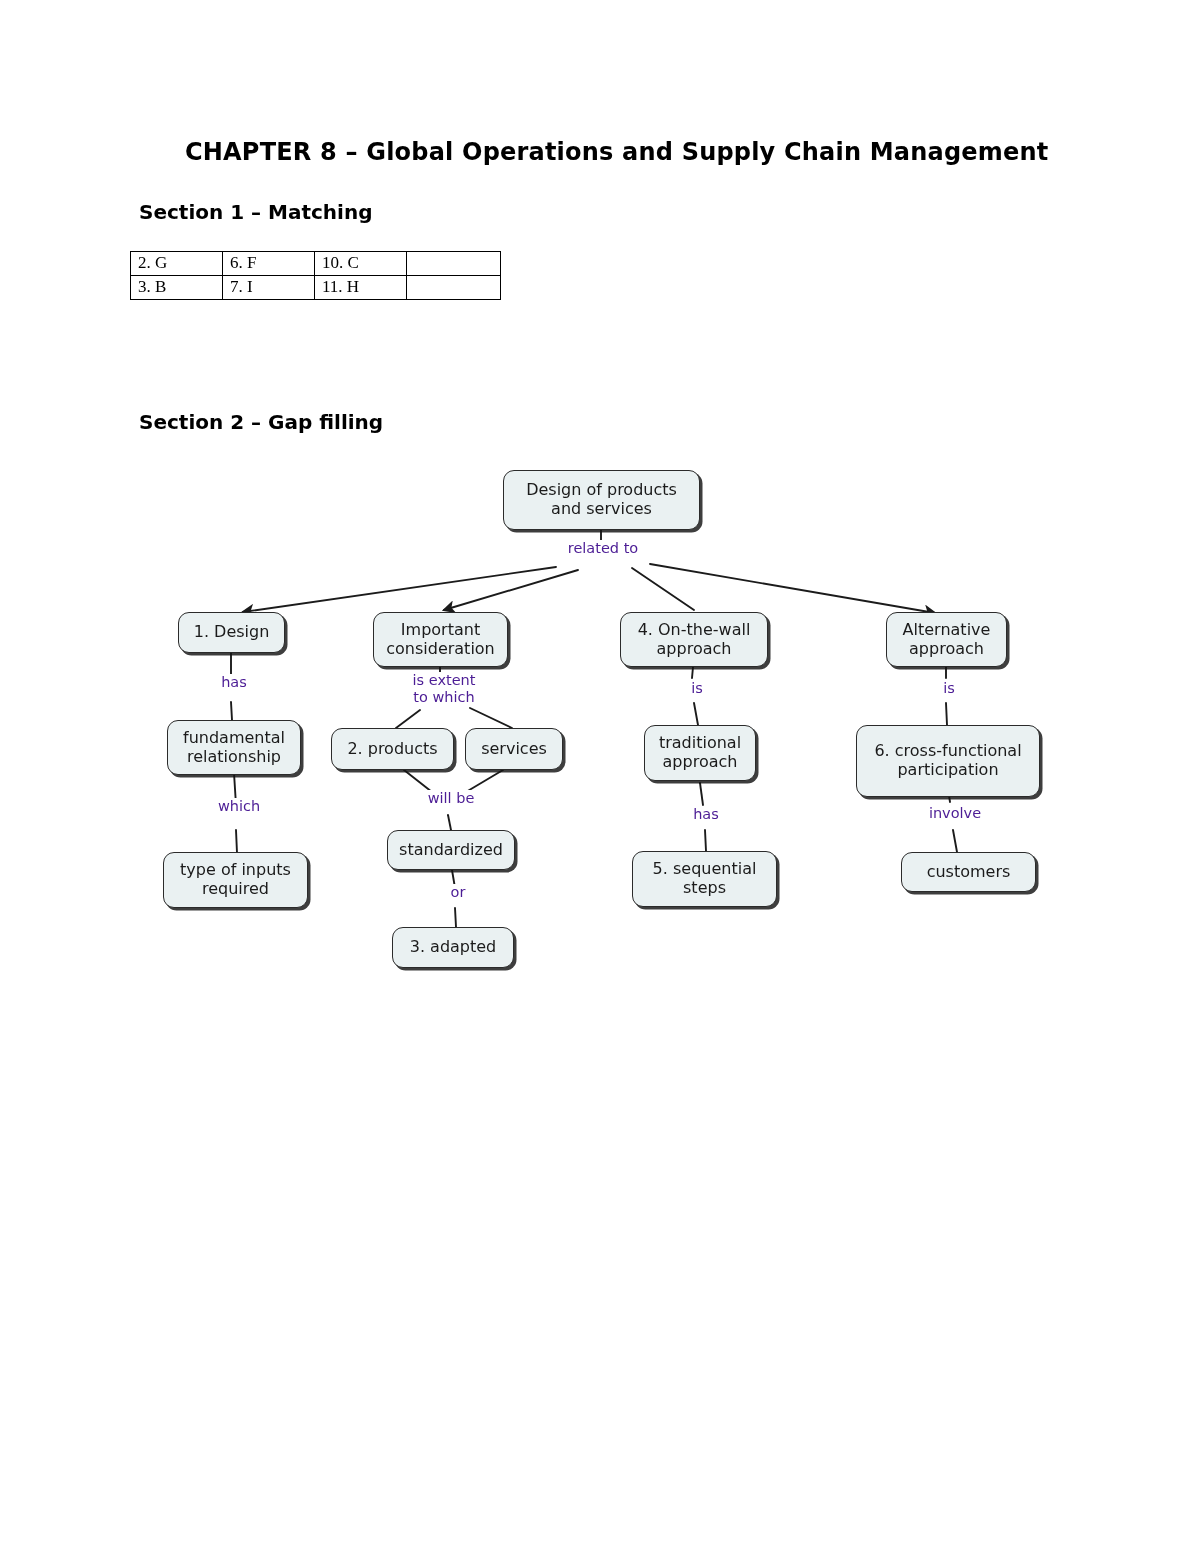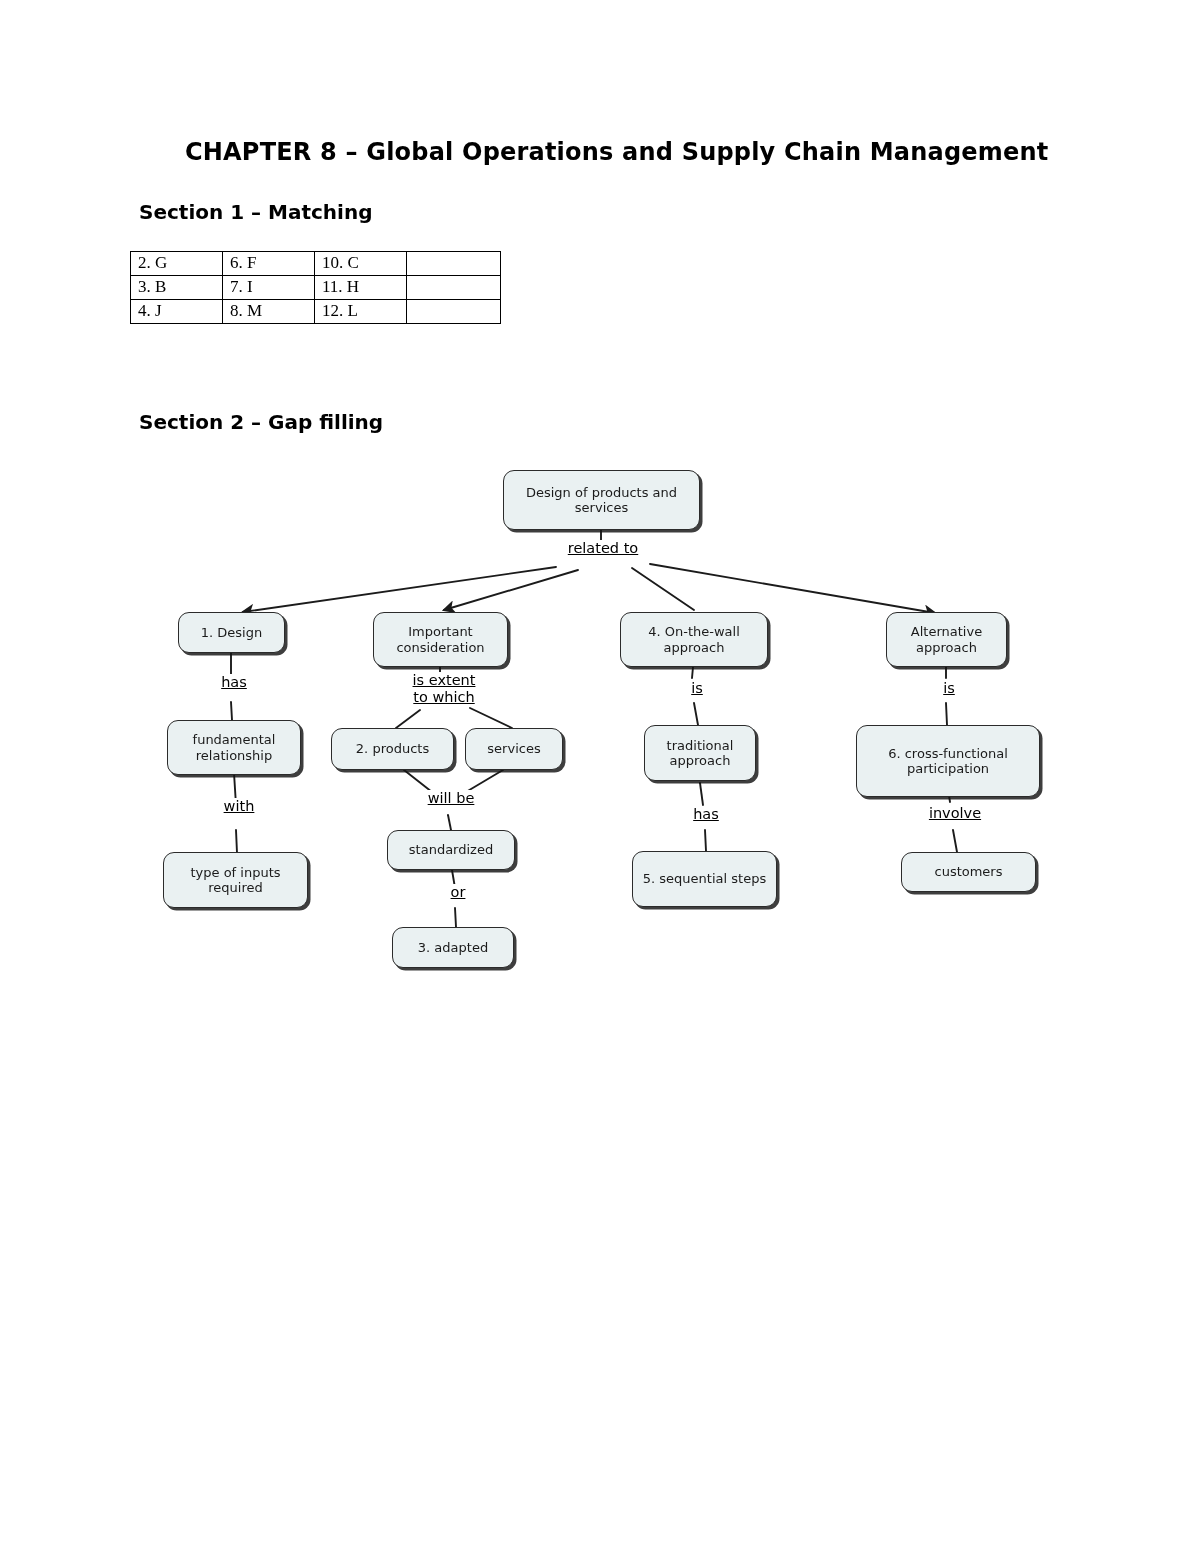--- a/index.html
+++ b/index.html
@@ -77,38 +77,37 @@
     box-sizing: border-box;
     background: #eaf1f2;
     border: 1.6px solid #2b2b2b;
     border-radius: 11px;
     box-shadow: 2.5px 2.5px 0px rgba(20,20,20,0.82);
     display: flex;
     align-items: center;
     justify-content: center;
     text-align: center;
     font-family: "DejaVu Sans", sans-serif;
-    font-size: 13px;
+    font-size: 16px;
     line-height: 1.18;
     color: #1b1b1b;
     padding: 2px 8px;
     z-index: 3;
   }
   .link-label {
     position: absolute;
     font-family: "DejaVu Sans", sans-serif;
     font-size: 14.5px;
     line-height: 1.15;
-    color: #000000;
+    color: #4c1d95;
     text-align: center;
     background: #ffffff;
     white-space: pre-line;
     z-index: 4;
     padding: 0 2px;
-    text-decoration: underline;
   }
 </style>
 </head>
 <body>
 
 <div class="page-title">CHAPTER 8 – Global Operations and Supply Chain Management</div>
 
 <div class="section-heading" id="section1-heading">Section 1 – Matching</div>
 
 <table class="matching-table">
@@ -118,26 +117,20 @@
       <td>6. F</td>
       <td>10. C</td>
       <td class="col-last"></td>
     </tr>
     <tr>
       <td>3. B</td>
       <td>7. I</td>
       <td>11. H</td>
       <td class="col-last"></td>
     </tr>
-    <tr>
-      <td>4. J</td>
-      <td>8. M</td>
-      <td>12. L</td>
-      <td class="col-last"></td>
-    </tr>
   </tbody>
 </table>
 
 <div class="section-heading" id="section2-heading">Section 2 – Gap filling</div>
 
 <div id="concept-map">
 
   <svg id="map-edges" viewBox="0 0 1200 540">
     <defs>
       <marker id="arrow" viewBox="0 0 12 12" refX="10" refY="6" markerWidth="7" markerHeight="7" orient="auto-start-reverse">
@@ -182,21 +175,21 @@
     </g>
   </svg>
 
   <div class="node" style="left:503px; top:30px; width:197px; height:60px;">Design of products and services</div>
   <div class="link-label" style="left:546px; top:100px; width:110px;">related to</div>
 
   <div class="node" style="left:178px; top:172px; width:107px; height:41px;">1. Design</div>
   <div class="link-label" style="left:203px; top:234px; width:58px;">has</div>
   <div class="node" style="left:167px; top:280px; width:134px; height:55px;">fundamental
 relationship</div>
-  <div class="link-label" style="left:208px; top:358px; width:58px;">with</div>
+  <div class="link-label" style="left:208px; top:358px; width:58px;">which</div>
   <div class="node" style="left:163px; top:412px; width:145px; height:56px;">type of inputs
 required</div>
 
   <div class="node" style="left:373px; top:172px; width:135px; height:55px;">Important
 consideration</div>
   <div class="link-label" style="left:396px; top:232px; width:92px;">is extent
 to which</div>
   <div class="node" style="left:331px; top:288px; width:123px; height:42px;">2. products</div>
   <div class="node" style="left:465px; top:288px; width:98px; height:42px;">services</div>
   <div class="link-label" style="left:416px; top:350px; width:66px;">will be</div>

